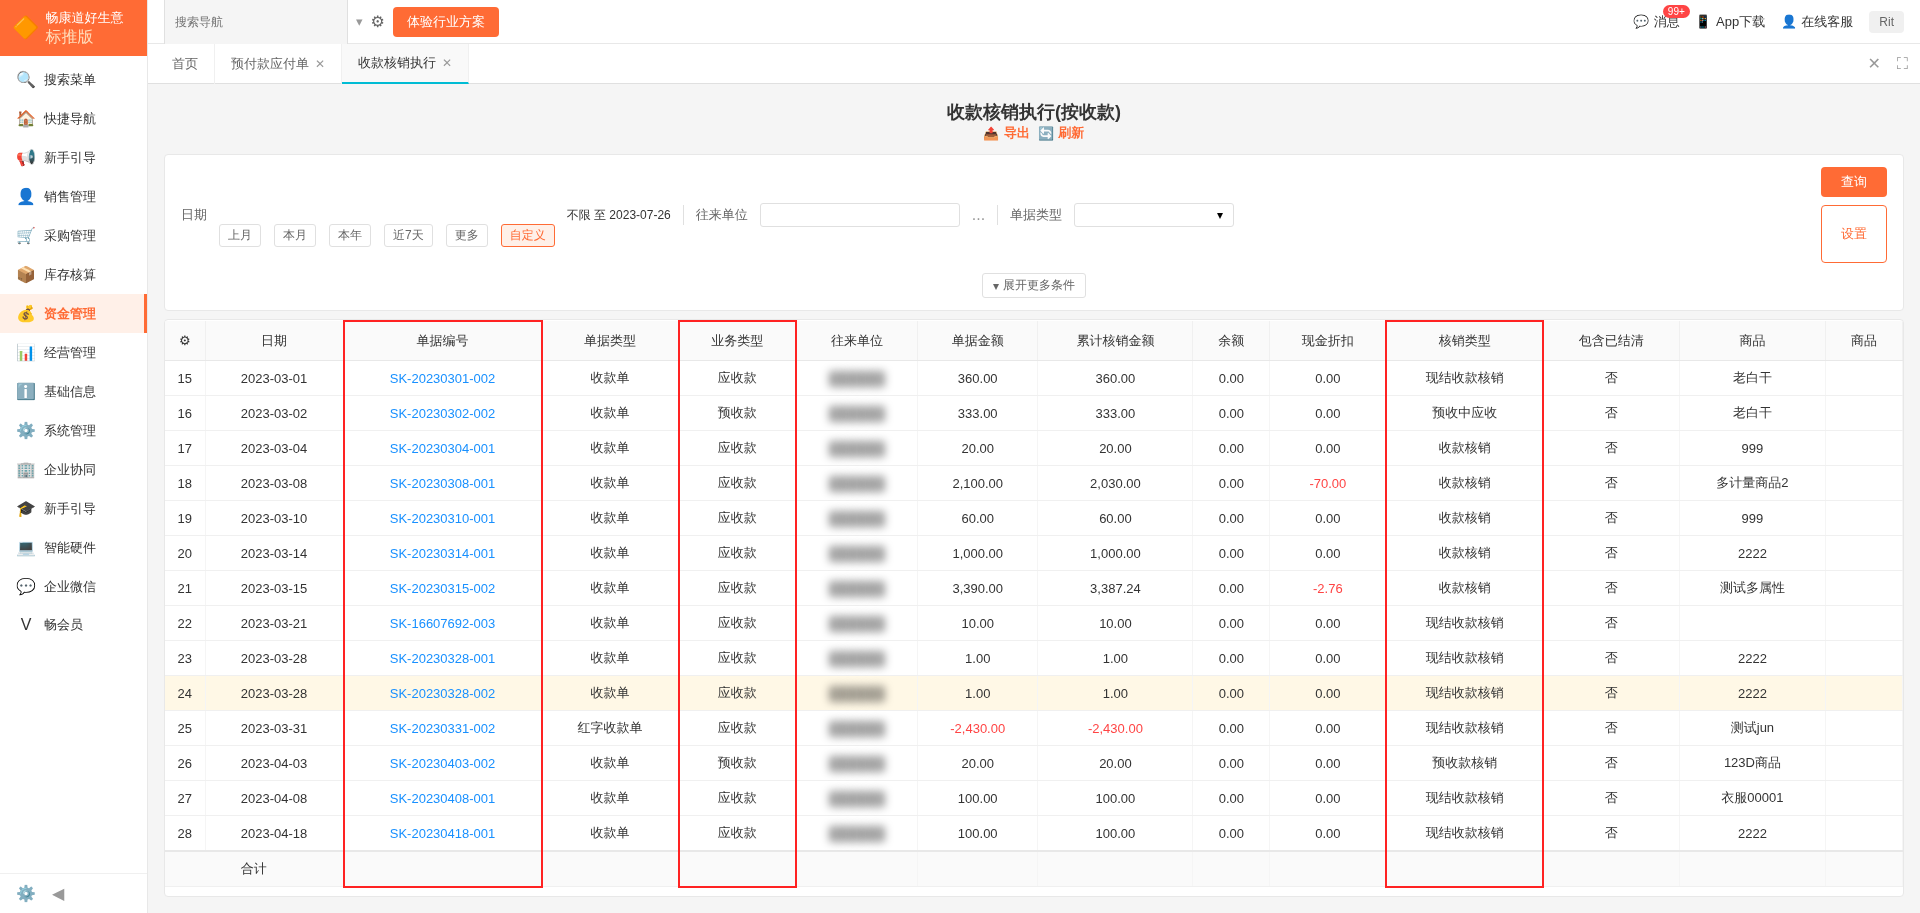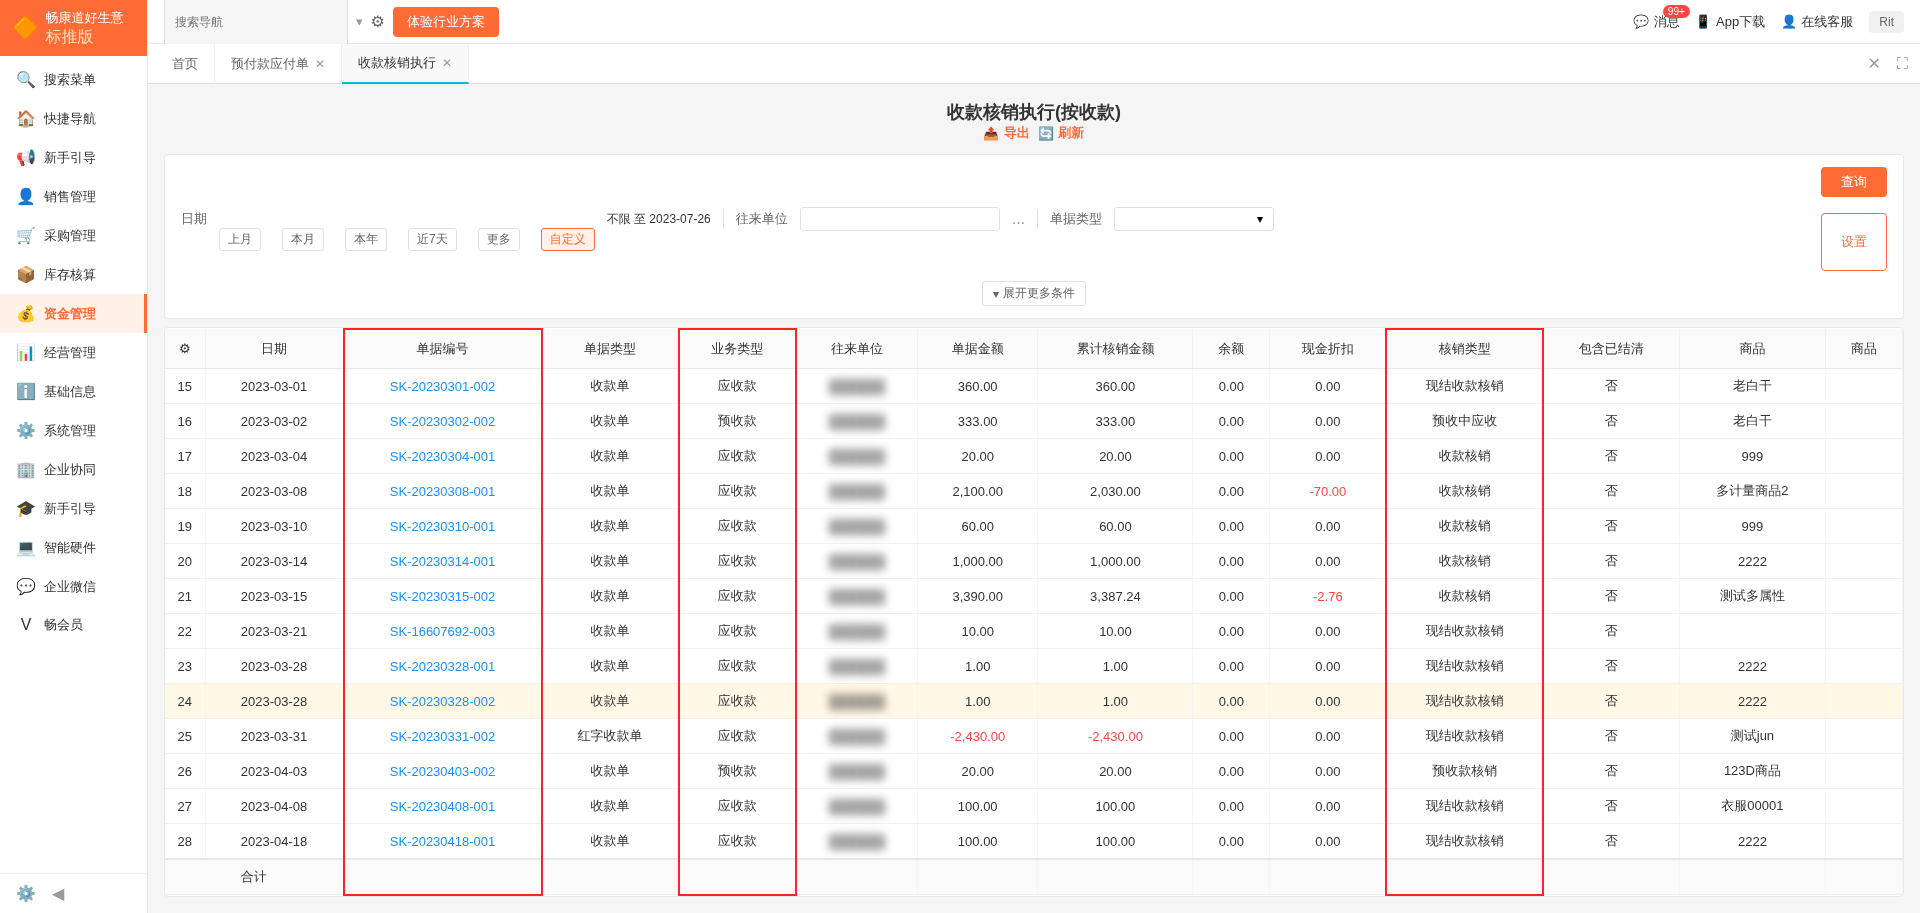--- a/index.html
+++ b/index.html
@@ -48,21 +48,21 @@
     .content { flex: 1; overflow: hidden; display: flex; flex-direction: column; padding: 16px; background: #f5f5f5; }
     .page-title { font-size: 18px; font-weight: bold; color: #333; margin-bottom: 12px; display: flex; align-items: center; justify-content: space-between; flex-direction: column; }
     .page-title-actions { display: flex; gap: 8px; }
     .export-btn { display: flex; align-items: center; gap: 4px; color: #ff6b35; font-size: 13px; cursor: pointer; }
     .refresh-btn { display: flex; align-items: center; gap: 4px; color: #ff6b35; font-size: 13px; cursor: pointer; }
 
     
     .filter-bar { background: #fff; border-radius: 4px; padding: 12px 16px; margin-bottom: 8px; border: 1px solid #e8e8e8; }
     .filter-row { display: flex; align-items: center; gap: 12px; flex-wrap: wrap; }
     .filter-label { color: #666; font-size: 13px; white-space: nowrap; }
-    .filter-date-btns { display: flex; gap: 21px; margin-top: 40px; }
+    .filter-date-btns { display: flex; gap: 13px; margin-top: 40px; }
     .date-btn { padding: 2px 8px; border: 1px solid #e0e0e0; border-radius: 3px; cursor: pointer; font-size: 12px; color: #666; background: #fff; }
     .date-btn.custom { background: #fff0e8; color: #ff6b35; border-color: #ff6b35; }
     .date-range { color: #333; font-size: 12px; }
     .filter-divider { width: 1px; height: 20px; background: #e0e0e0; }
     .filter-input { border: 1px solid #e0e0e0; border-radius: 3px; padding: 4px 10px; font-size: 12px; color: #333; min-width: 200px; }
     .filter-dots { color: #999; font-size: 16px; }
     .filter-type-select { border: 1px solid #e0e0e0; border-radius: 3px; padding: 4px 10px; font-size: 12px; min-width: 150px; display: flex; align-items: center; justify-content: space-between; }
     .query-btn { background: #ff6b35; color: #fff; border: none; border-radius: 4px; padding: 6px 20px; font-size: 13px; cursor: pointer; }
     .settings-btn { border: 1px solid #ff6b35; color: #ff6b35; background: #fff; border-radius: 4px; padding: 19px 16px; font-size: 13px; cursor: pointer; margin-top: 4px; }
     .expand-btn { display: flex; align-items: center; gap: 4px; color: #666; font-size: 12px; cursor: pointer; border: 1px solid #e0e0e0; border-radius: 3px; padding: 3px 10px; margin: 4px auto 0; }
@@ -257,21 +257,21 @@
         <div class="filter-divider"></div>
         <span class="filter-label">往来单位</span>
         <input class="filter-input" type="text" style="width: 200px;">
         <span class="filter-dots">...</span>
         <div class="filter-divider"></div>
         <span class="filter-label">单据类型</span>
         <div class="filter-type-select" style="width:160px;cursor:pointer">
           <span></span>
           <span>▾</span>
         </div>
-        <div style="display:flex;flex-direction:column;gap:12px;margin-left:auto">
+        <div style="display:flex;flex-direction:column;gap:4px;margin-left:auto">
           <button class="query-btn">查询</button>
           <button class="settings-btn">设置</button>
         </div>
       </div>
       <div style="display:flex;justify-content:center;margin-top:6px">
         <div class="expand-btn">
           <span>▾</span>
           <span>展开更多条件</span>
         </div>
       </div>

